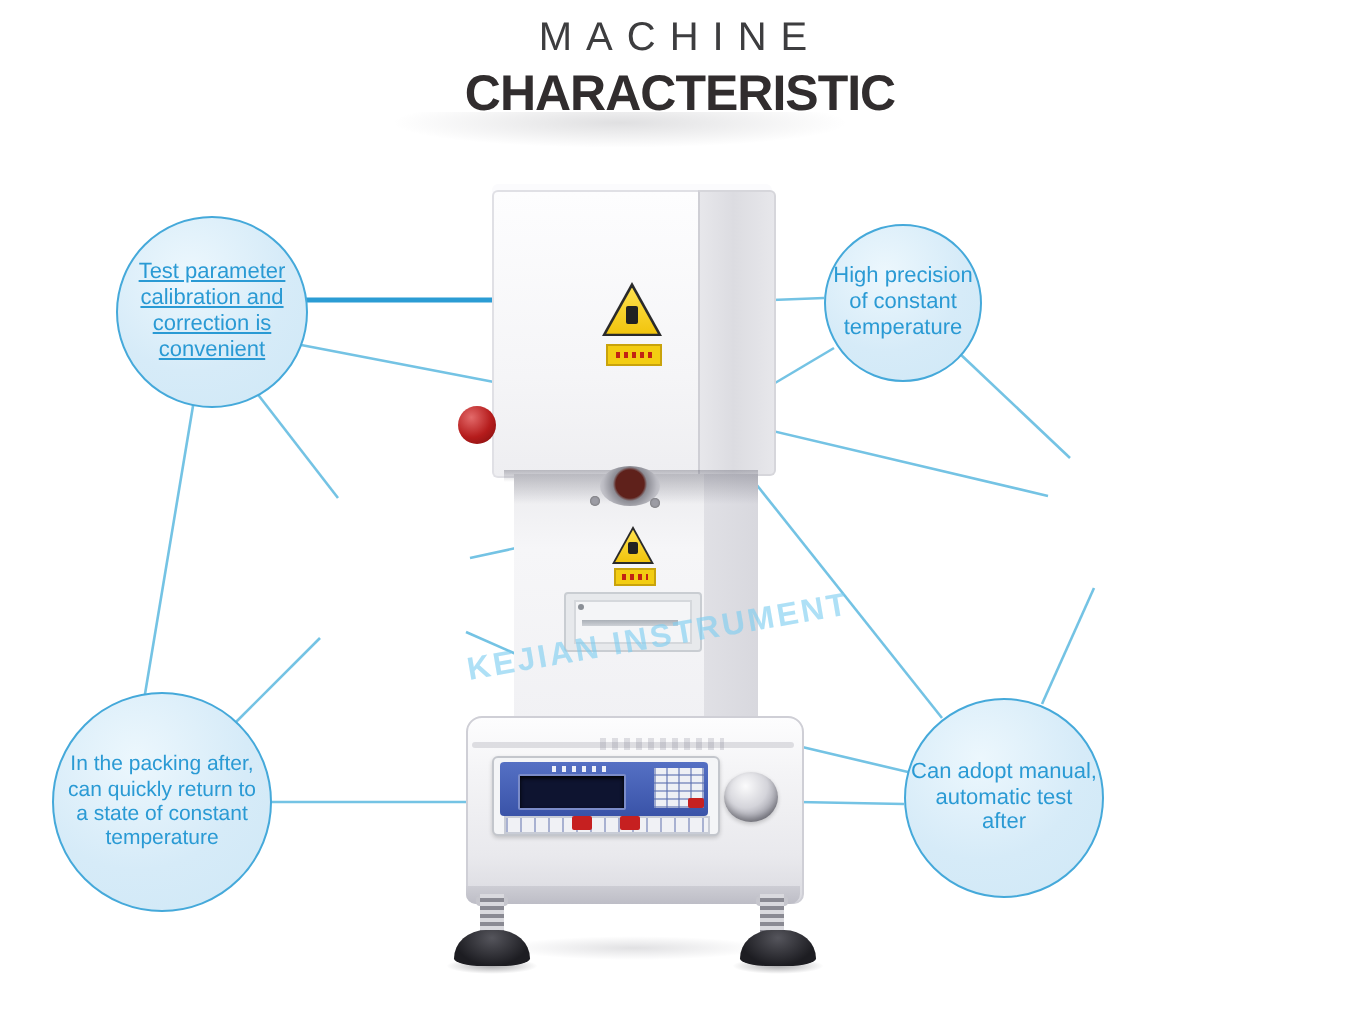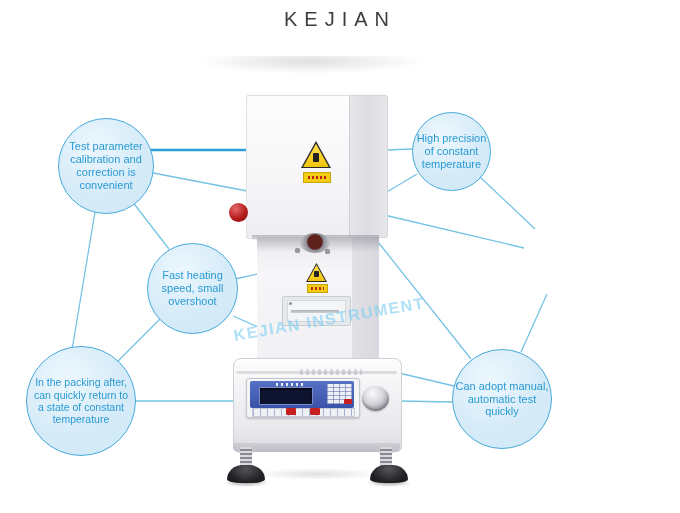--- a/index.html
+++ b/index.html
@@ -17,21 +17,21 @@
   svg.lines{position:absolute;left:0;top:0;z-index:1;}
   .ln{stroke:#74c3e4;stroke-width:1.3;}
   .ln-bold{stroke:#2b9cd4;stroke-width:2.4;}
 
   
   .bubble{position:absolute;border-radius:50%;z-index:5;
     background:radial-gradient(circle at 38% 30%,#ecf7fd 0%,#d6ebf8 55%,#cfe8f6 100%);
     border:1.5px solid #45a9da;color:#2a9ad4;
     display:flex;align-items:center;justify-content:center;text-align:center;
     font-size:11px;line-height:1.18;white-space:pre-line;}
-  #bubble-tl{left:58px;top:118px;width:94px;height:94px;}
+  #bubble-tl{left:58px;top:108px;width:94px;height:94px;text-decoration:underline;}
   #bubble-tr{left:412px;top:112px;width:77px;height:77px;text-align:center;}
   #bubble-ml{left:147px;top:243px;width:89px;height:89px;}
   #bubble-mr{left:523px;top:217px;width:80px;height:80px;}
   #bubble-bl{left:26px;top:346px;width:108px;height:108px;font-size:10.5px;}
   #bubble-br{left:452px;top:349px;width:98px;height:98px;}
 
   
   #machine{position:absolute;inset:0;z-index:2;}
   .abs{position:absolute;}
 
@@ -128,21 +128,22 @@
     letter-spacing:1.5px;color:rgba(125,205,240,0.62);transform:rotate(-9.8deg);
     transform-origin:left center;white-space:nowrap;}
 </style>
 </head>
 <body>
 
 <div id="page">
 
   <div class="title-shadow"></div>
   <div class="title-wrap">
-    <div class="title-line1">KEJIAN</div>
+    <div class="title-line1">MACHINE</div>
+    <div class="title-line2">CHARACTERISTIC</div>
   </div>
 
   <svg class="lines" width="680" height="513">
     <line class="ln-bold" x1="151" y1="150" x2="247" y2="150"></line>
     <line class="ln" x1="148" y1="172" x2="247" y2="191"></line>
     <line class="ln" x1="128" y1="196" x2="169" y2="249"></line>
     <line class="ln" x1="97" y1="200" x2="72" y2="350"></line>
     <line class="ln" x1="160" y1="319" x2="118" y2="361"></line>
     <line class="ln" x1="235" y1="279" x2="258" y2="274"></line>
     <line class="ln" x1="233" y1="316" x2="258" y2="327"></line>
@@ -220,24 +221,21 @@
 
   <div class="watermark">KEJIAN INSTRUMENT</div>
 
   <div class="bubble" id="bubble-tl">Test parameter
 calibration and
 correction is
 convenient</div>
   <div class="bubble" id="bubble-tr">High precision
 of constant
 temperature</div>
-  <div class="bubble" id="bubble-ml">Fast heating
-speed, small
-overshoot</div>
   <div class="bubble" id="bubble-bl">In the packing after,
 can quickly return to
 a state of constant
 temperature</div>
   <div class="bubble" id="bubble-br">Can adopt manual,
 automatic test
-quickly</div>
+after</div>
 
 </div>
 
 </body></html>

